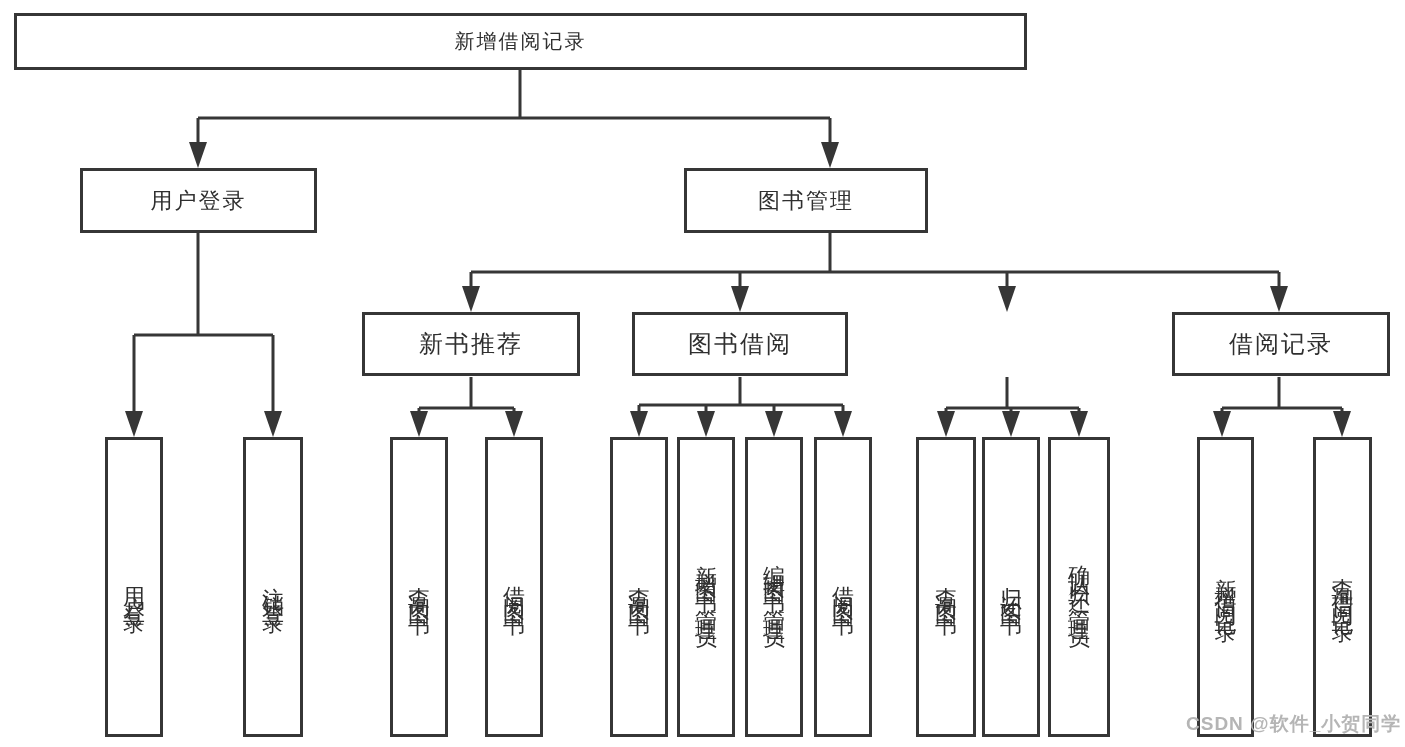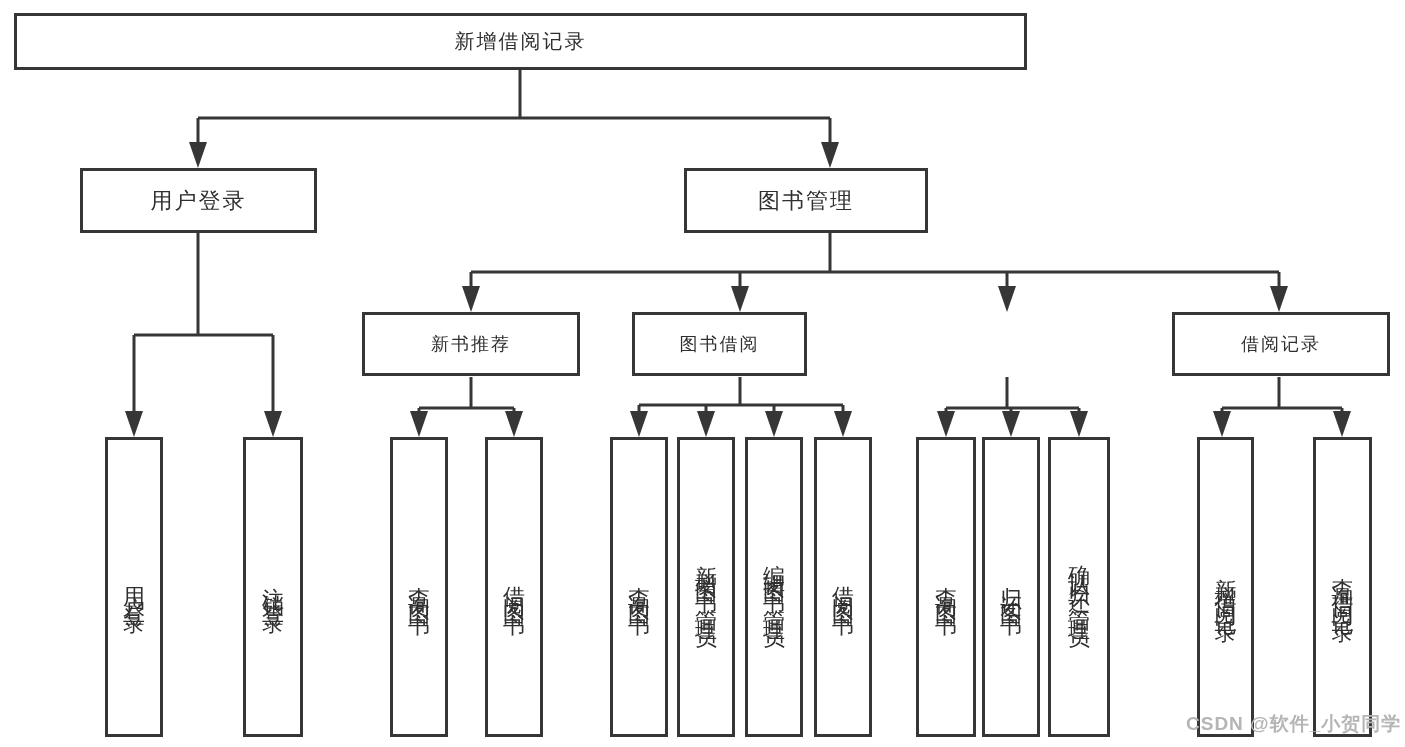--- a/index.html
+++ b/index.html
@@ -16,21 +16,21 @@
   .connectors{position:absolute;left:0;top:0;}
   .connectors path{stroke:var(--line);stroke-width:3;fill:none;}
   .connectors polygon{fill:var(--line);stroke:none;}
   .hbox{
     position:absolute;box-sizing:border-box;border:3px solid var(--line);
     background:var(--bg);display:flex;align-items:center;justify-content:center;
     letter-spacing:2px;white-space:nowrap;
   }
   .fs20{font-size:20px;}
   .fs22{font-size:22px;}
-  .fs21{font-size:18px;}
+  .fs21{font-size:24px;}
   .vbox{
     position:absolute;box-sizing:border-box;border:3px solid var(--line);
     background:var(--bg);display:flex;align-items:center;justify-content:center;
     top:437px;height:300px;
   }
   .vbox span{
     writing-mode:vertical-rl;font-size:22px;letter-spacing:9px;line-height:1;
     white-space:nowrap;
   }
   .watermark{
@@ -89,21 +89,21 @@
   <div class="hbox fs22" style="left:80px;top:168px;width:237px;height:65px">
     <span>用户登录</span>
   </div>
   <div class="hbox fs22" style="left:684px;top:168px;width:244px;height:65px">
     <span>图书管理</span>
   </div>
 
   <div class="hbox fs21" style="left:362px;top:312px;width:218px;height:64px">
     <span>新书推荐</span>
   </div>
-  <div class="hbox fs21" style="left:632px;top:312px;width:175px;height:64px">
+  <div class="hbox fs21" style="left:632px;top:312px;width:216px;height:64px">
     <span>图书借阅</span>
   </div>
   <div class="hbox fs21" style="left:1172px;top:312px;width:218px;height:64px">
     <span>借阅记录</span>
   </div>
 
   <div class="vbox" style="left:105px;width:58px">
     <span>用户登录</span>
   </div>
   <div class="vbox" style="left:243px;width:60px">

